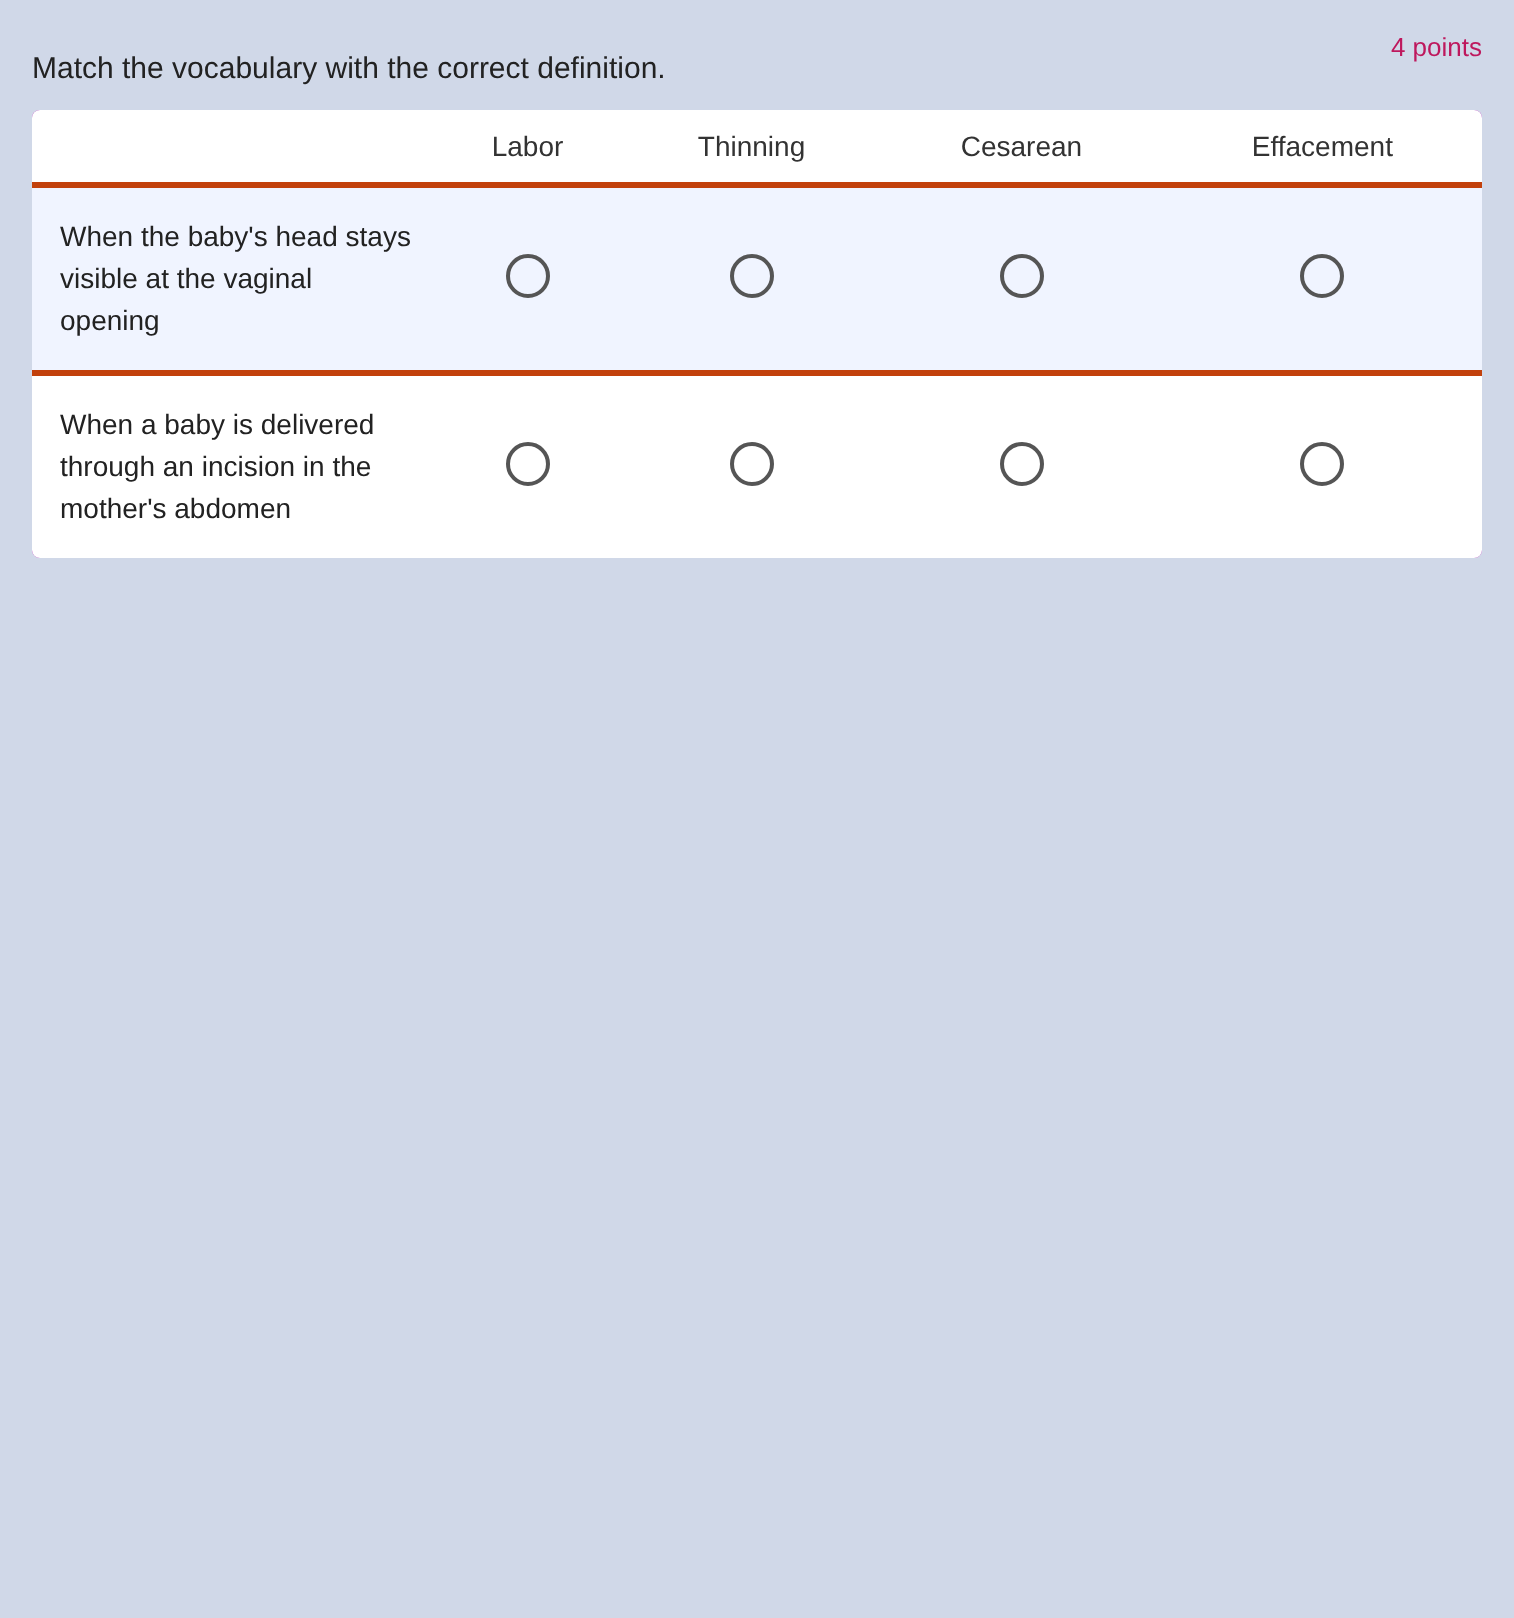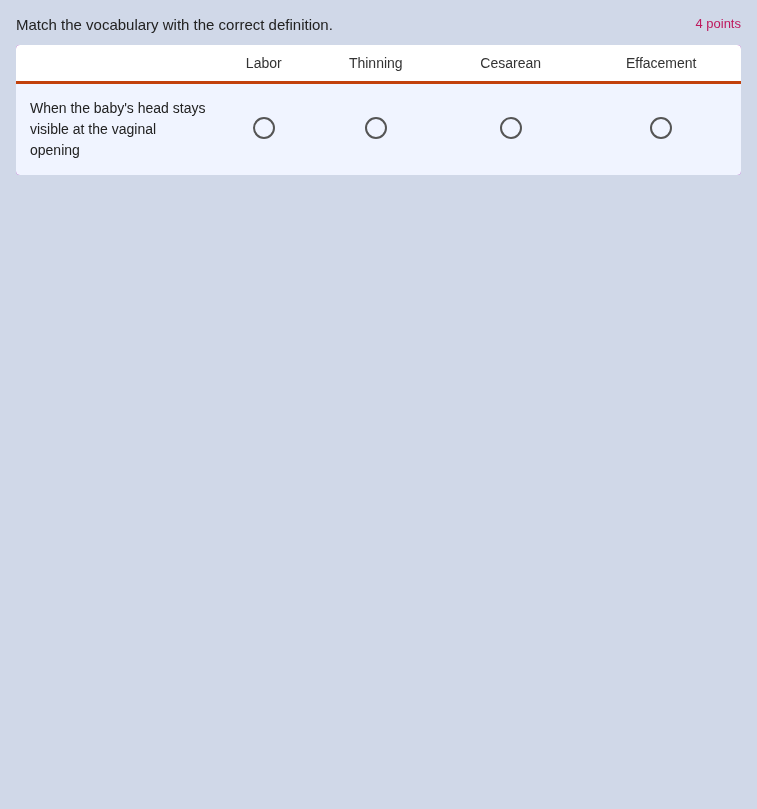--- a/index.html
+++ b/index.html
@@ -16,20 +16,21 @@
       display: flex;
       justify-content: space-between;
       align-items: flex-start;
       margin-bottom: 12px;
     }
     .question-text {
       font-size: 15px;
       font-weight: 500;
       flex: 1;
       padding-right: 20px;
+      margin-top: 10px;
     }
     .points-label {
       font-size: 13px;
       color: #be185d;
       white-space: nowrap;
     }
     .table-container {
       background: #a21caf;
       border-radius: 4px;
       overflow: hidden;
@@ -102,15 +103,22 @@
       </tr>
     </thead>
     <tbody id="table-body">
     <tr>
           <td>When the baby's head stays visible at the vaginal opening</td>
           <td><span class="radio-circle" title="labor"></span></td>
           <td><span class="radio-circle" title="crowning"></span></td>
           <td><span class="radio-circle" title="cesarean"></span></td>
           <td><span class="radio-circle" title="effacement"></span></td>
         </tr>
+        <tr>
+          <td>When a baby is delivered through an incision in the mother's abdomen</td>
+          <td><span class="radio-circle" title="labor"></span></td>
+          <td><span class="radio-circle" title="crowning"></span></td>
+          <td><span class="radio-circle" title="cesarean"></span></td>
+          <td><span class="radio-circle" title="effacement"></span></td>
+        </tr>
       </tbody>
   </table>
 </div>
 
 </body></html>

